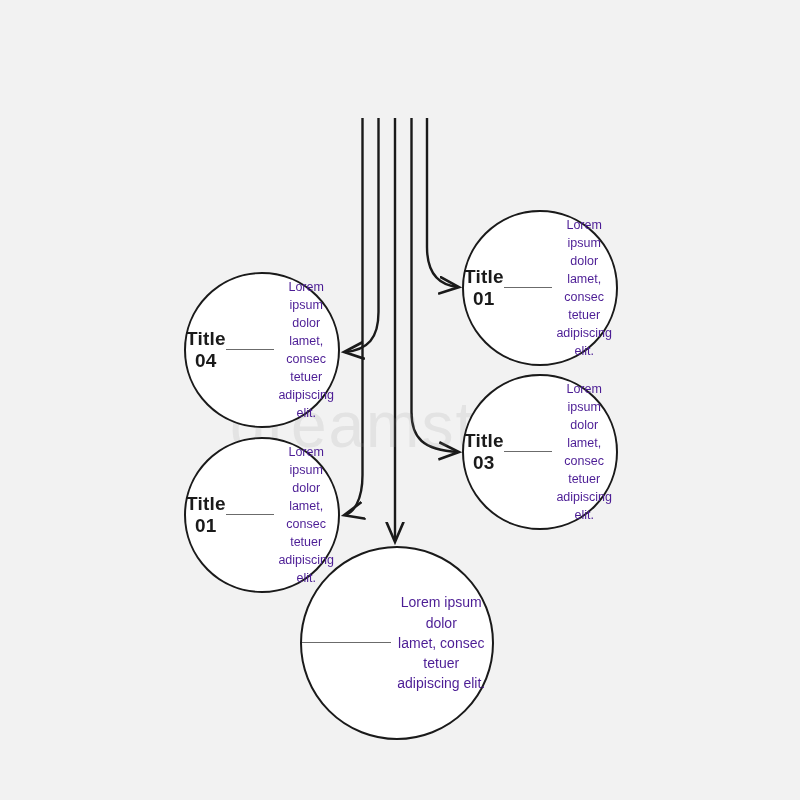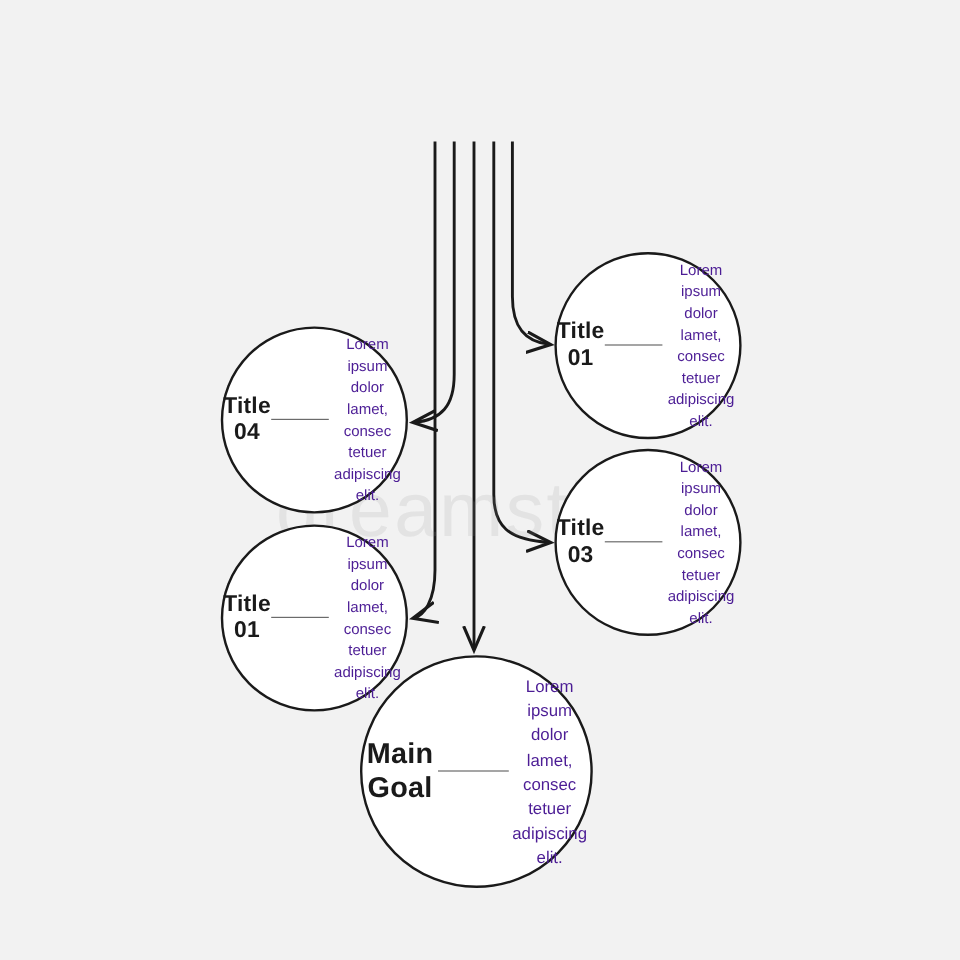--- a/index.html
+++ b/index.html
@@ -161,20 +161,19 @@
 
   <div class="node" id="node-3" style="left: 184px; top: 437px; width: 156px; height: 156px;">
     <div class="node-title">Title 01</div>
     <div class="node-rule"></div>
     <div class="node-body">Lorem ipsum dolor
 lamet, consec tetuer
 adipiscing elit.</div>
   </div>
 
   <div class="node node-main" id="node-4" style="left: 300px; top: 546px; width: 194px; height: 194px;">
-    <div class="node-title">Main Goal</div>
     <div class="node-rule"></div>
     <div class="node-body">Lorem ipsum dolor
 lamet, consec tetuer
 adipiscing elit.</div>
   </div>
 
 </div>
 
 </body></html>

